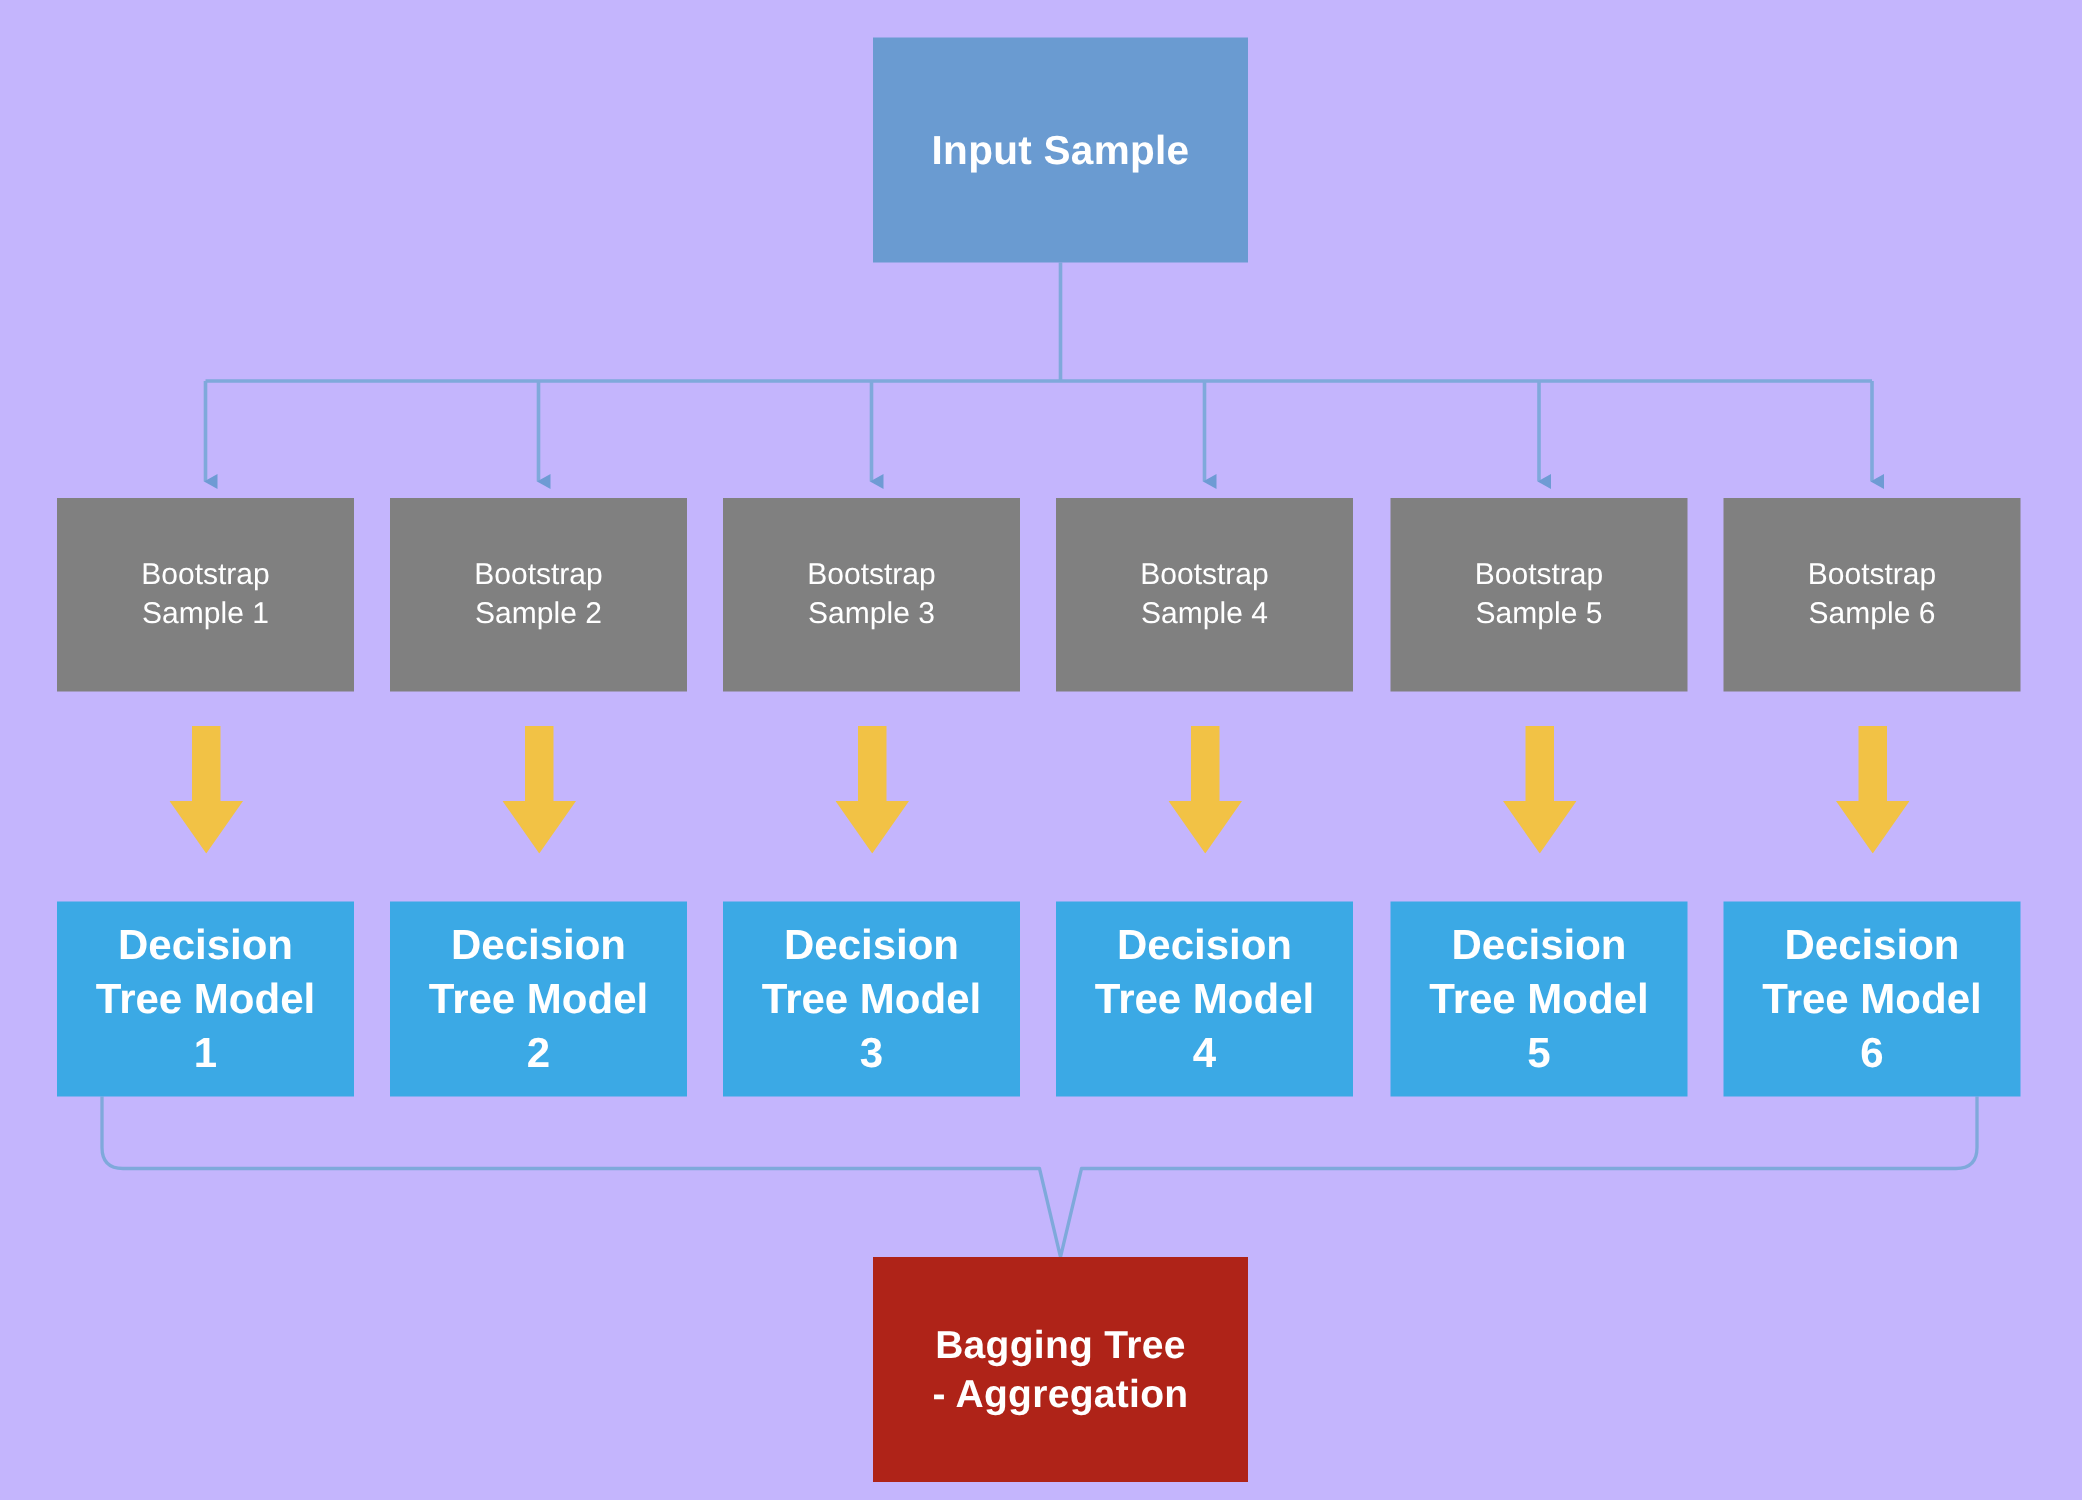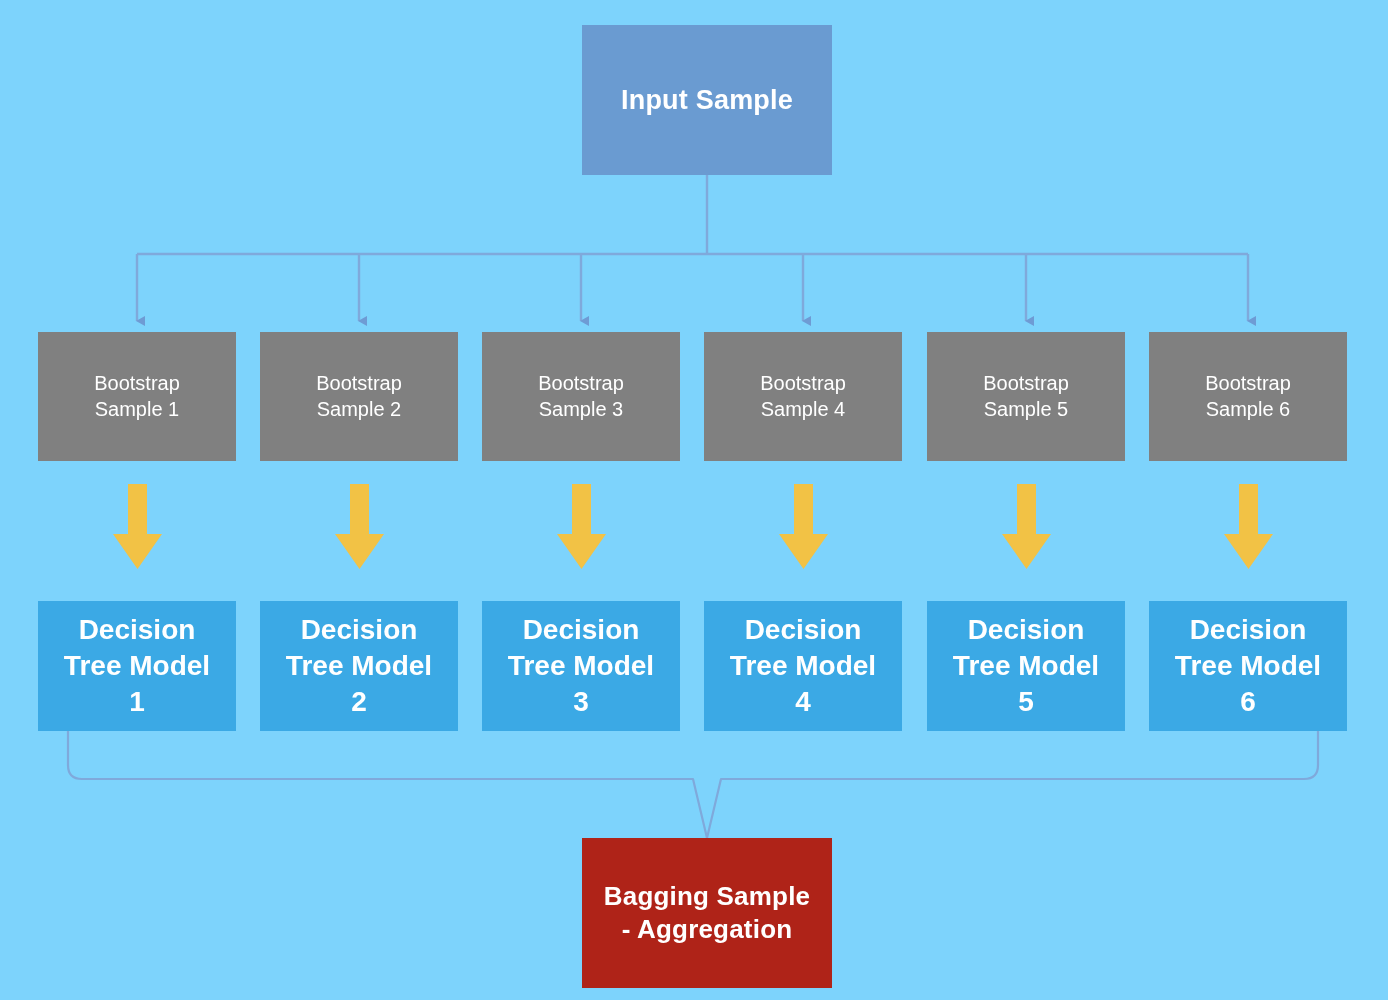--- a/index.html
+++ b/index.html
@@ -7,21 +7,21 @@
     padding: 0;
     background: #ffffff;
   }
   body {
     font-family: "Liberation Sans", sans-serif;
   }
   #canvas {
     position: relative;
     width: 1388px;
     height: 1000px;
-    background: #7dd3fc;
+    background: #c4b5fd;
     overflow: hidden;
   }
   .node {
     position: absolute;
     box-sizing: border-box;
     display: flex;
     align-items: center;
     justify-content: center;
     text-align: center;
     color: #ffffff;
@@ -152,16 +152,16 @@
   <div class="node node-tree" style="left:704px; top:601px; width:198px; height:130px;">Decision
 Tree Model
 4</div>
   <div class="node node-tree" style="left:927px; top:601px; width:198px; height:130px;">Decision
 Tree Model
 5</div>
   <div class="node node-tree" style="left:1149px; top:601px; width:198px; height:130px;">Decision
 Tree Model
 6</div>
 
-  <div class="node node-aggregate" style="left:582px; top:838px; width:250px; height:150px;">Bagging Sample
+  <div class="node node-aggregate" style="left:582px; top:838px; width:250px; height:150px;">Bagging Tree
 - Aggregation</div>
 
 </div>
 
 </body></html>

